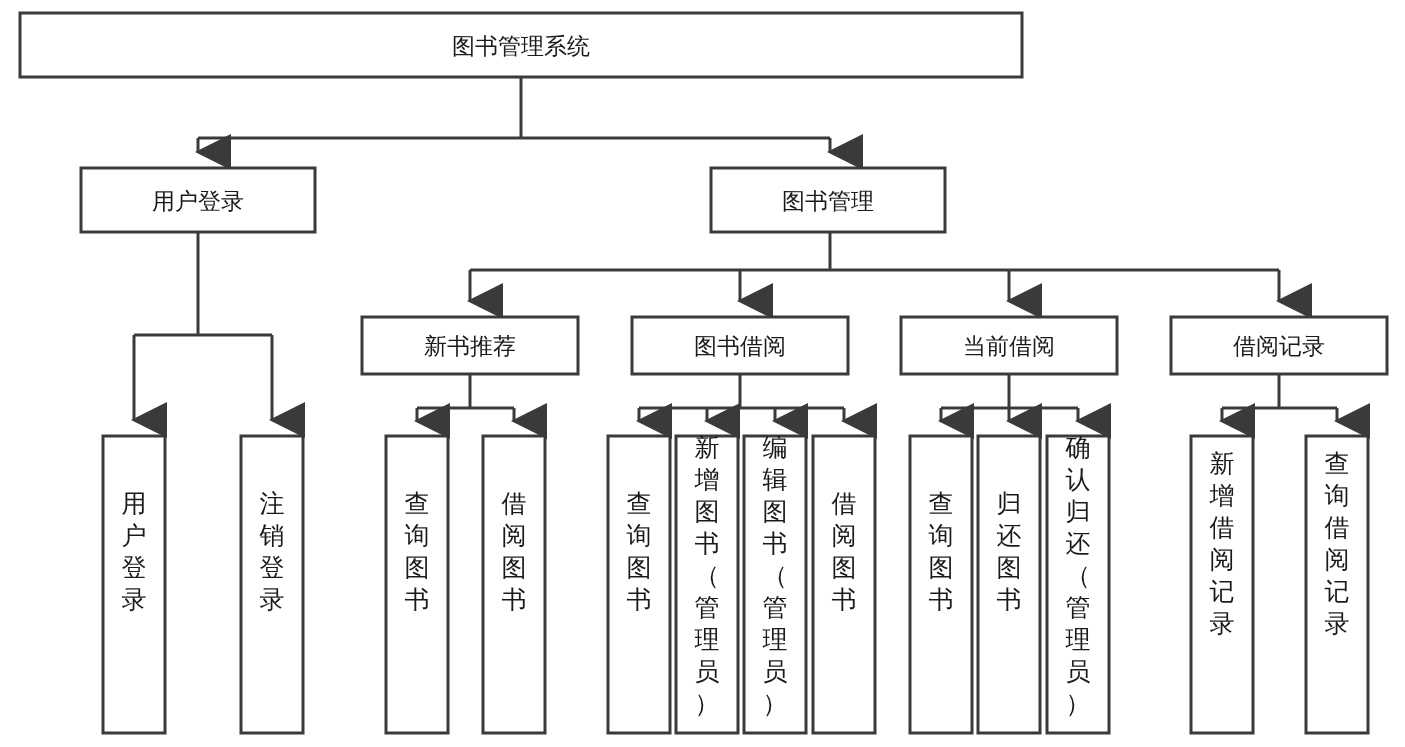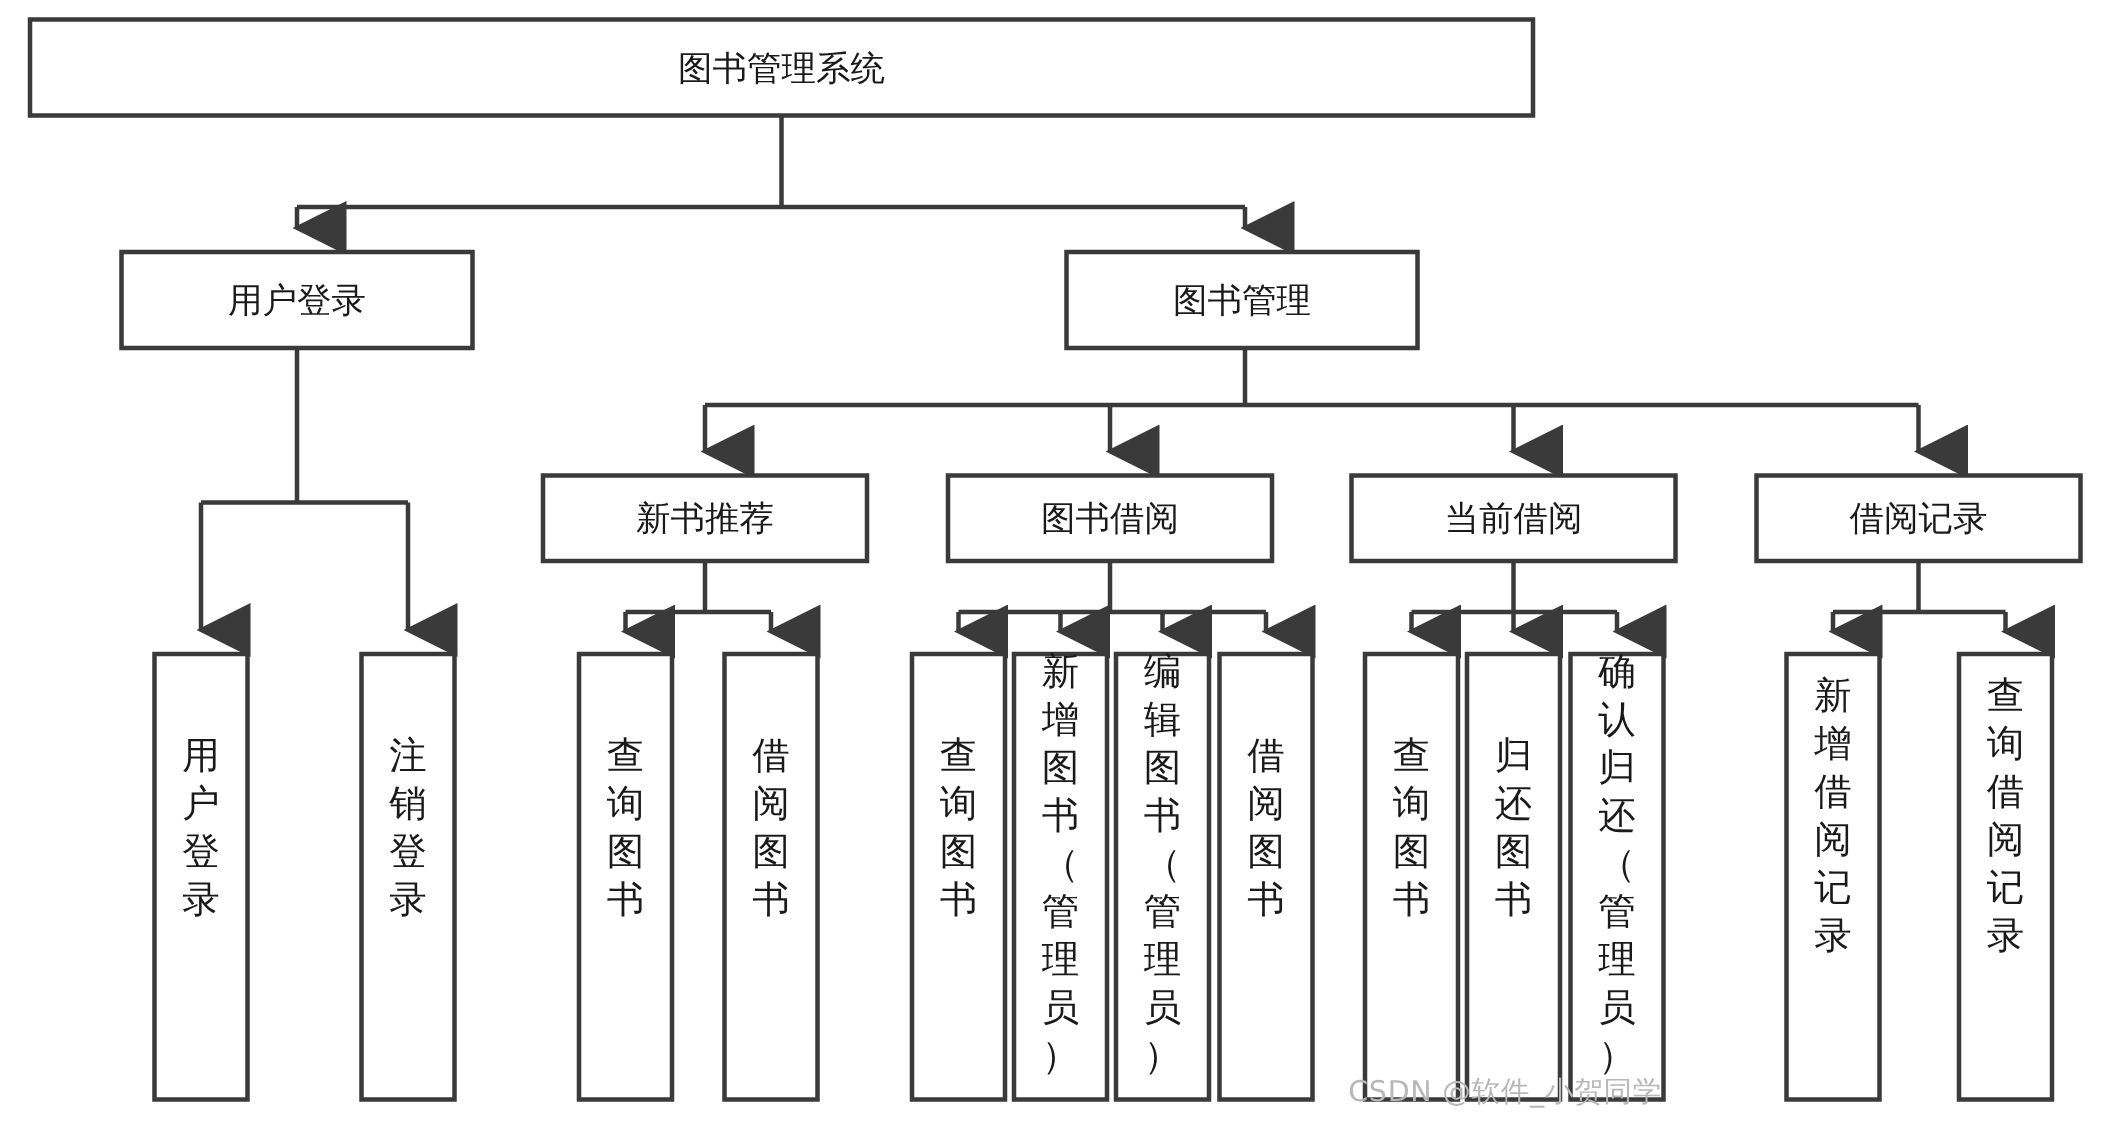--- a/index.html
+++ b/index.html
@@ -203,14 +203,13 @@
       <rect class="node-box" x="1191" y="436" width="62" height="297"></rect>
       <text class="leaf-label" x="1222" y="472"><tspan x="1222" dy="0">新</tspan><tspan x="1222" dy="32">增</tspan><tspan x="1222" dy="32">借</tspan><tspan x="1222" dy="32">阅</tspan><tspan x="1222" dy="32">记</tspan><tspan x="1222" dy="32">录</tspan></text>
     </g>
     <g>
       <rect class="node-box" x="1306" y="436" width="62" height="297"></rect>
       <text class="leaf-label" x="1337" y="472"><tspan x="1337" dy="0">查</tspan><tspan x="1337" dy="32">询</tspan><tspan x="1337" dy="32">借</tspan><tspan x="1337" dy="32">阅</tspan><tspan x="1337" dy="32">记</tspan><tspan x="1337" dy="32">录</tspan></text>
     </g>
 
   </svg>
 
-  <div class="watermark">CSDN @软件_小贺同学</div>
 </div>
 
 </body></html>

